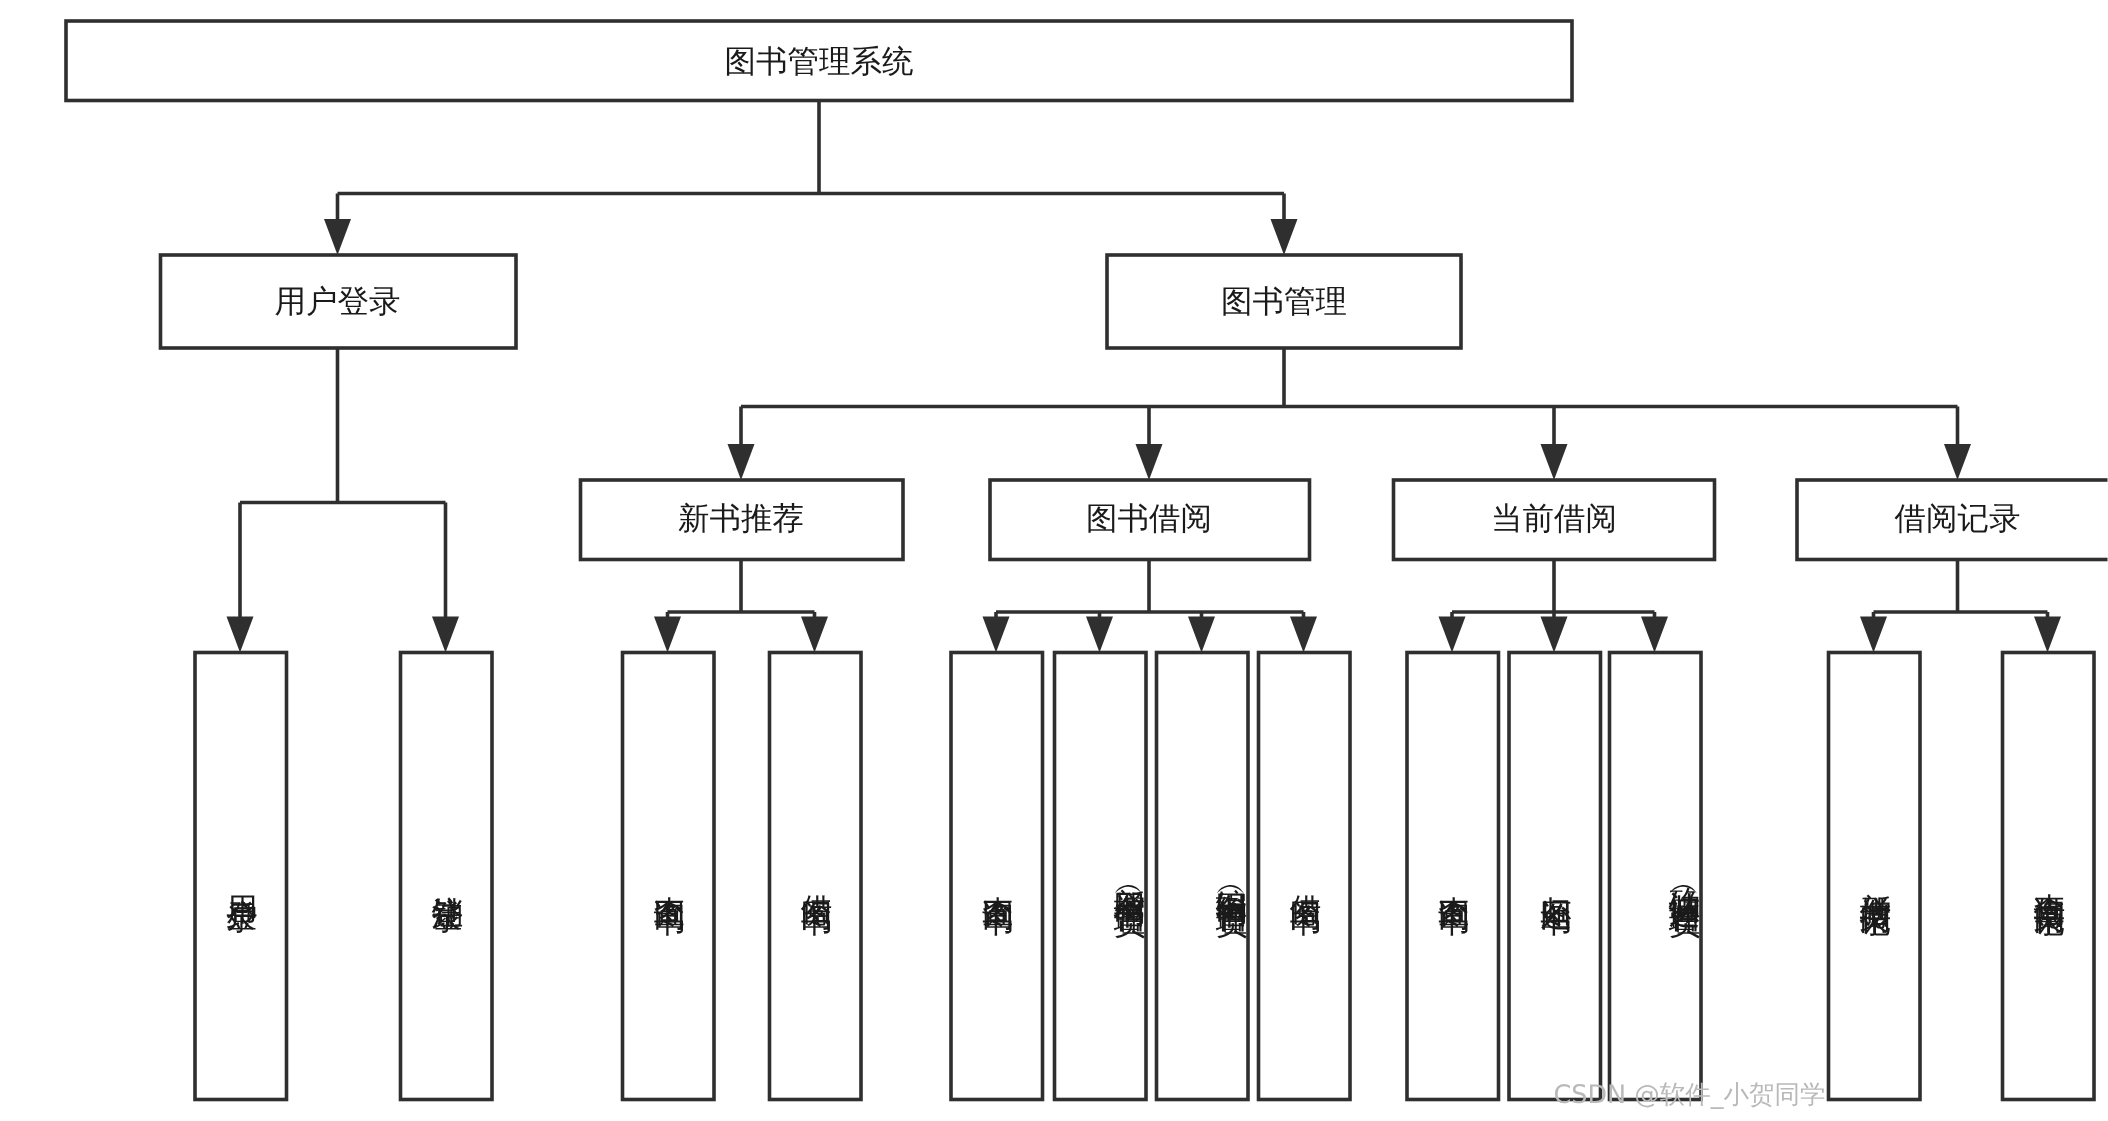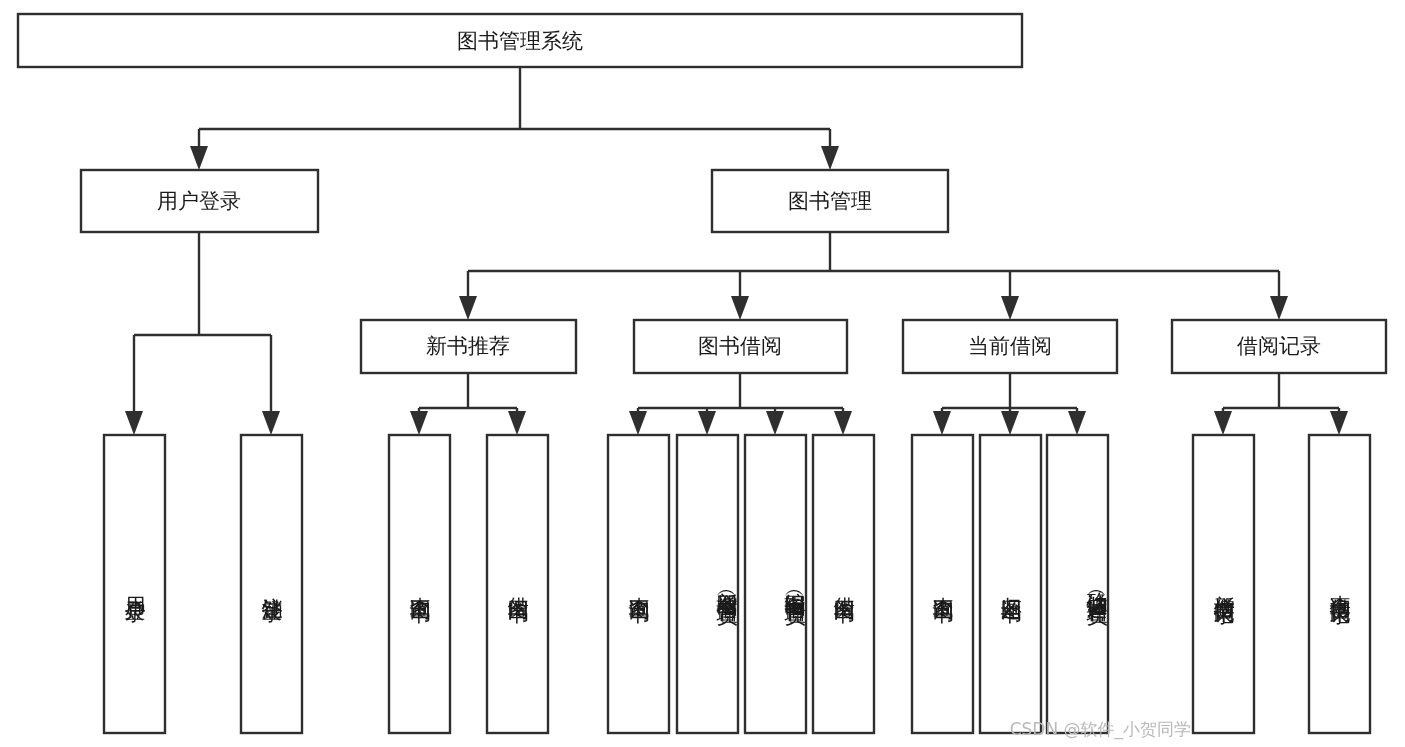--- a/index.html
+++ b/index.html
@@ -12,20 +12,21 @@
     height: 747px;
     font-family: "DejaVu Sans", "Liberation Sans", sans-serif;
     overflow: hidden;
     position: relative;
   }
   #diagram-root {
     position: relative;
     width: 1199px;
     height: 747px;
     background: #ffffff;
+    margin-left: 26px;
   }
   svg#tree-svg {
     position: absolute;
     left: 0;
     top: 0;
     width: 1405px;
     height: 747px;
     display: block;
   }
   .node-box {

